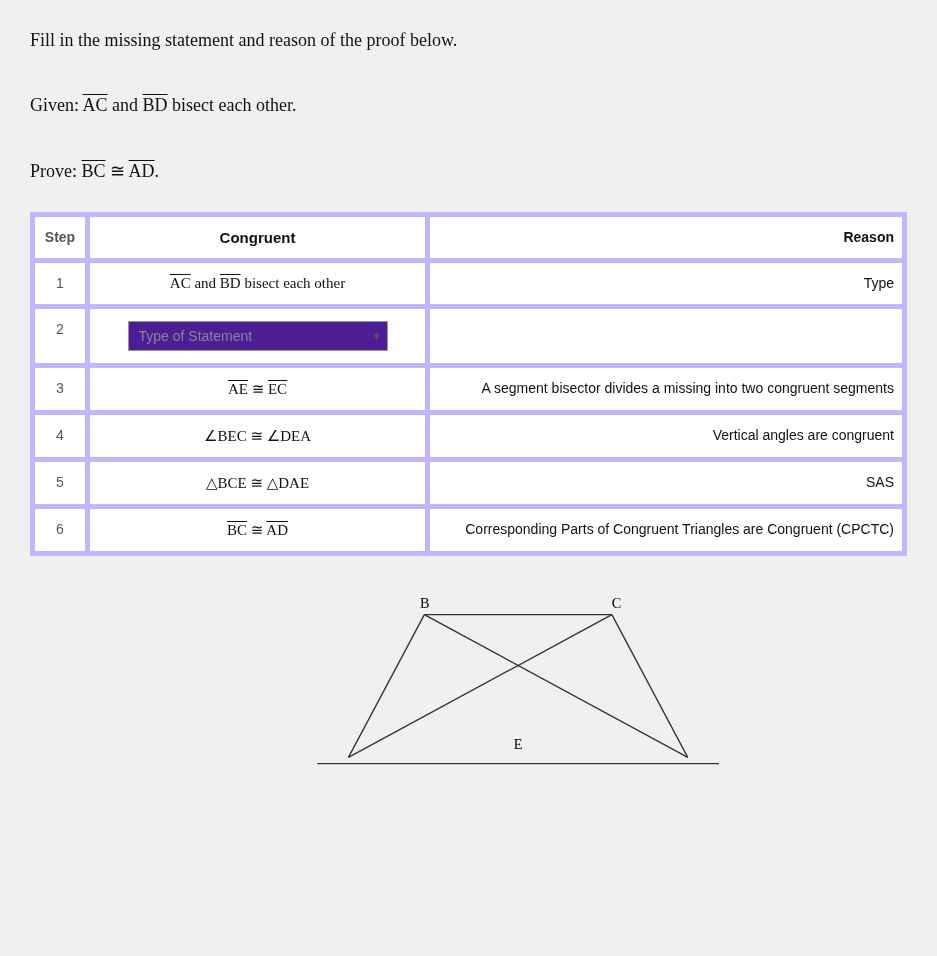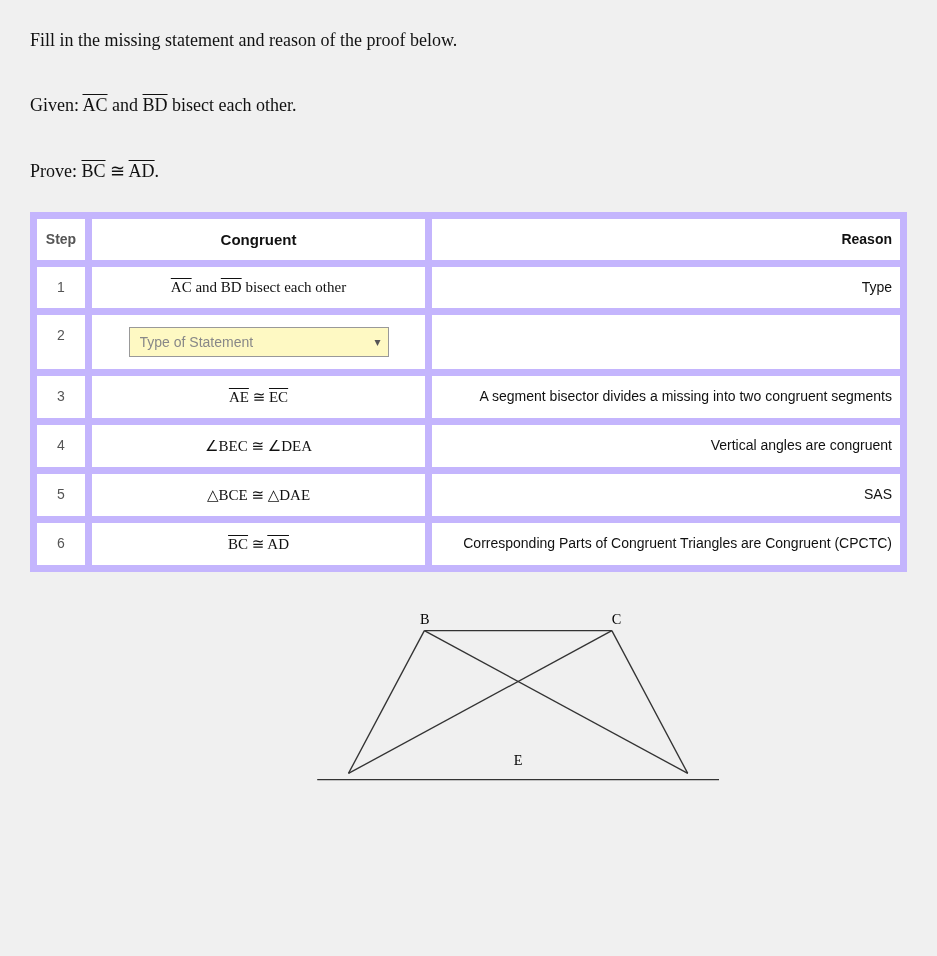--- a/index.html
+++ b/index.html
@@ -27,21 +27,21 @@
     }
 
     .proof-table {
       width: 100%;
       border-collapse: collapse;
       margin-top: 30px;
       background: #fff;
       font-size: 15px;
     }
     .proof-table th, .proof-table td {
-      border: 7px solid #c4b5fd;
+      border: 5px solid #c4b5fd;
       padding: 12px 8px;
       vertical-align: top;
     }
     .proof-table th {
       background: #fff;
       font-weight: bold;
       font-family: Arial, sans-serif;
       font-size: 15px;
       border-bottom: 2px solid #aaa;
     }
@@ -60,21 +60,21 @@
       text-align: right;
       font-family: Arial, sans-serif;
       font-size: 14px;
     }
     .type-dropdown {
       border: 1px solid #999;
       padding: 6px 10px;
       font-size: 14px;
       font-family: Arial, sans-serif;
       color: #888;
-      background: #fef9c3;
+      background: #4c1d95;
       width: 260px;
       appearance: none;
       -webkit-appearance: none;
       cursor: pointer;
       outline: none;
     }
     .dropdown-wrapper {
       position: relative;
       display: inline-block;
     }

